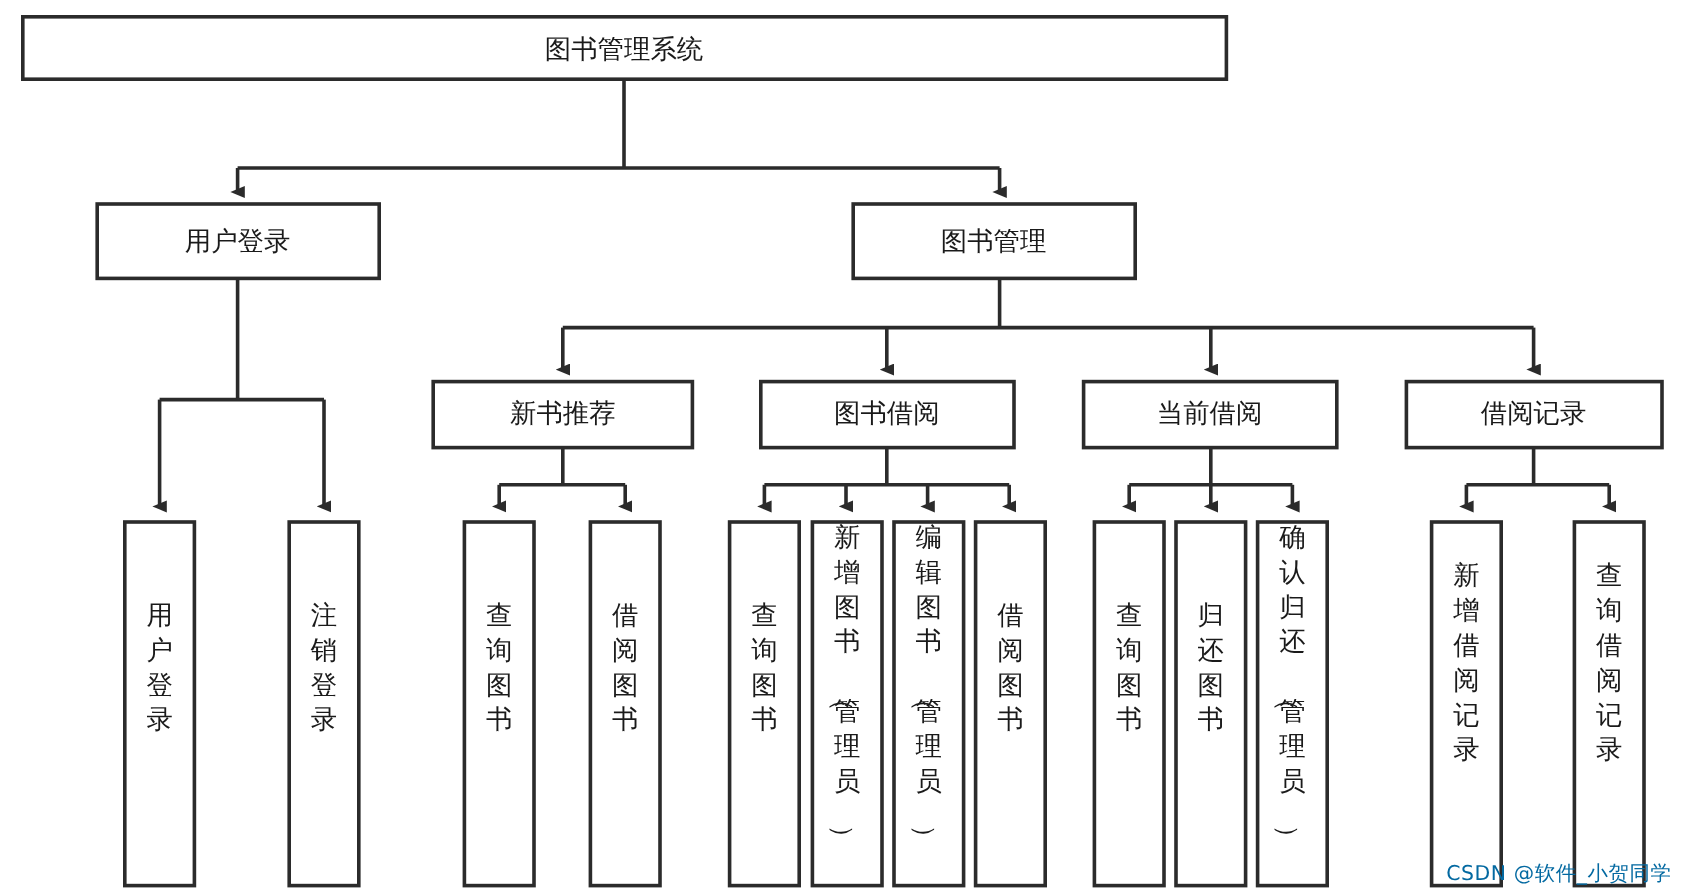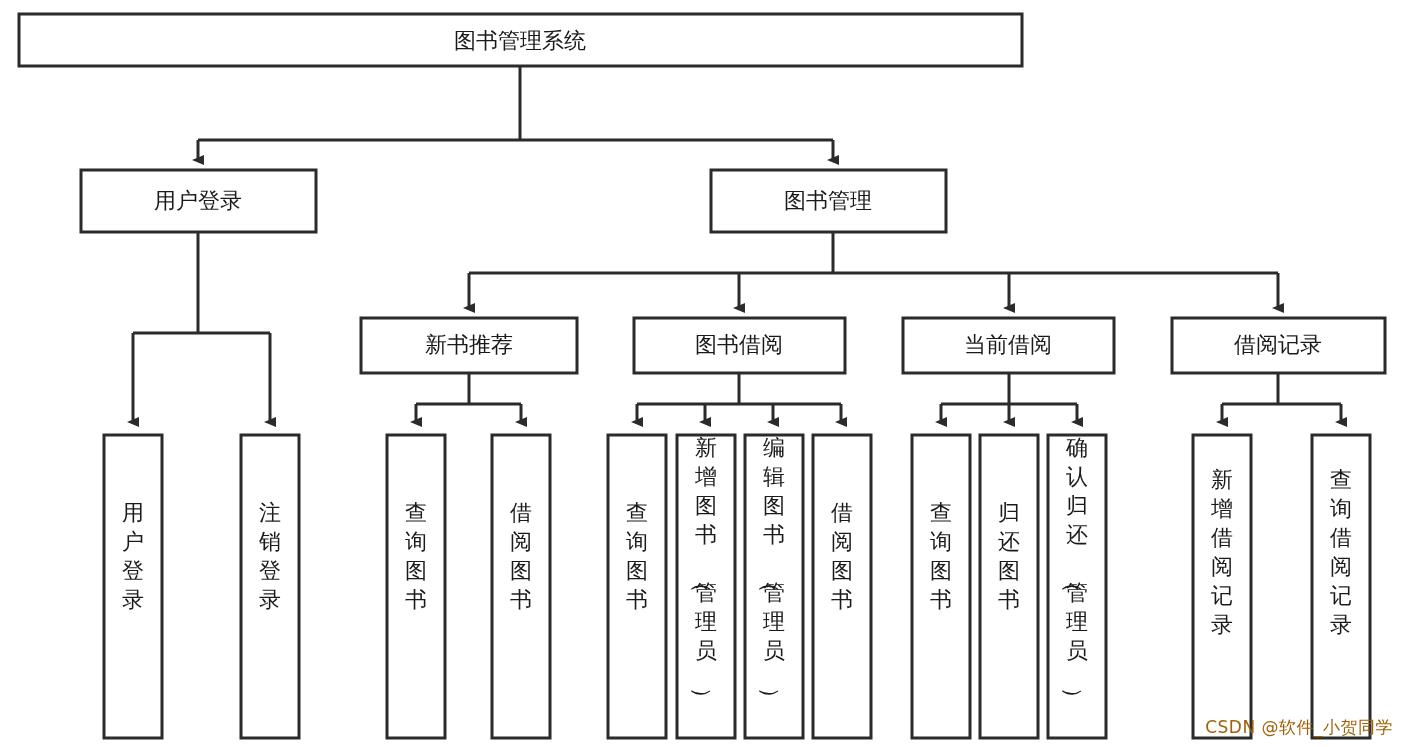--- a/index.html
+++ b/index.html
@@ -49,21 +49,21 @@
     font-size: 22px;
     fill: #1a1a1a;
     text-anchor: middle;
   }
   .watermark {
     position: absolute;
     right: 12px;
     bottom: 8px;
     font-family: "DejaVu Sans", "Liberation Sans", sans-serif;
     font-size: 17px;
-    color: #a16207;
+    color: #0369a1;
     white-space: nowrap;
     letter-spacing: 0.5px;
   }
 </style>
 </head>
 <body>
 
 <div id="diagram-root">
 
   <svg id="flow" viewBox="0 0 1405 747" xmlns="http://www.w3.org/2000/svg">

